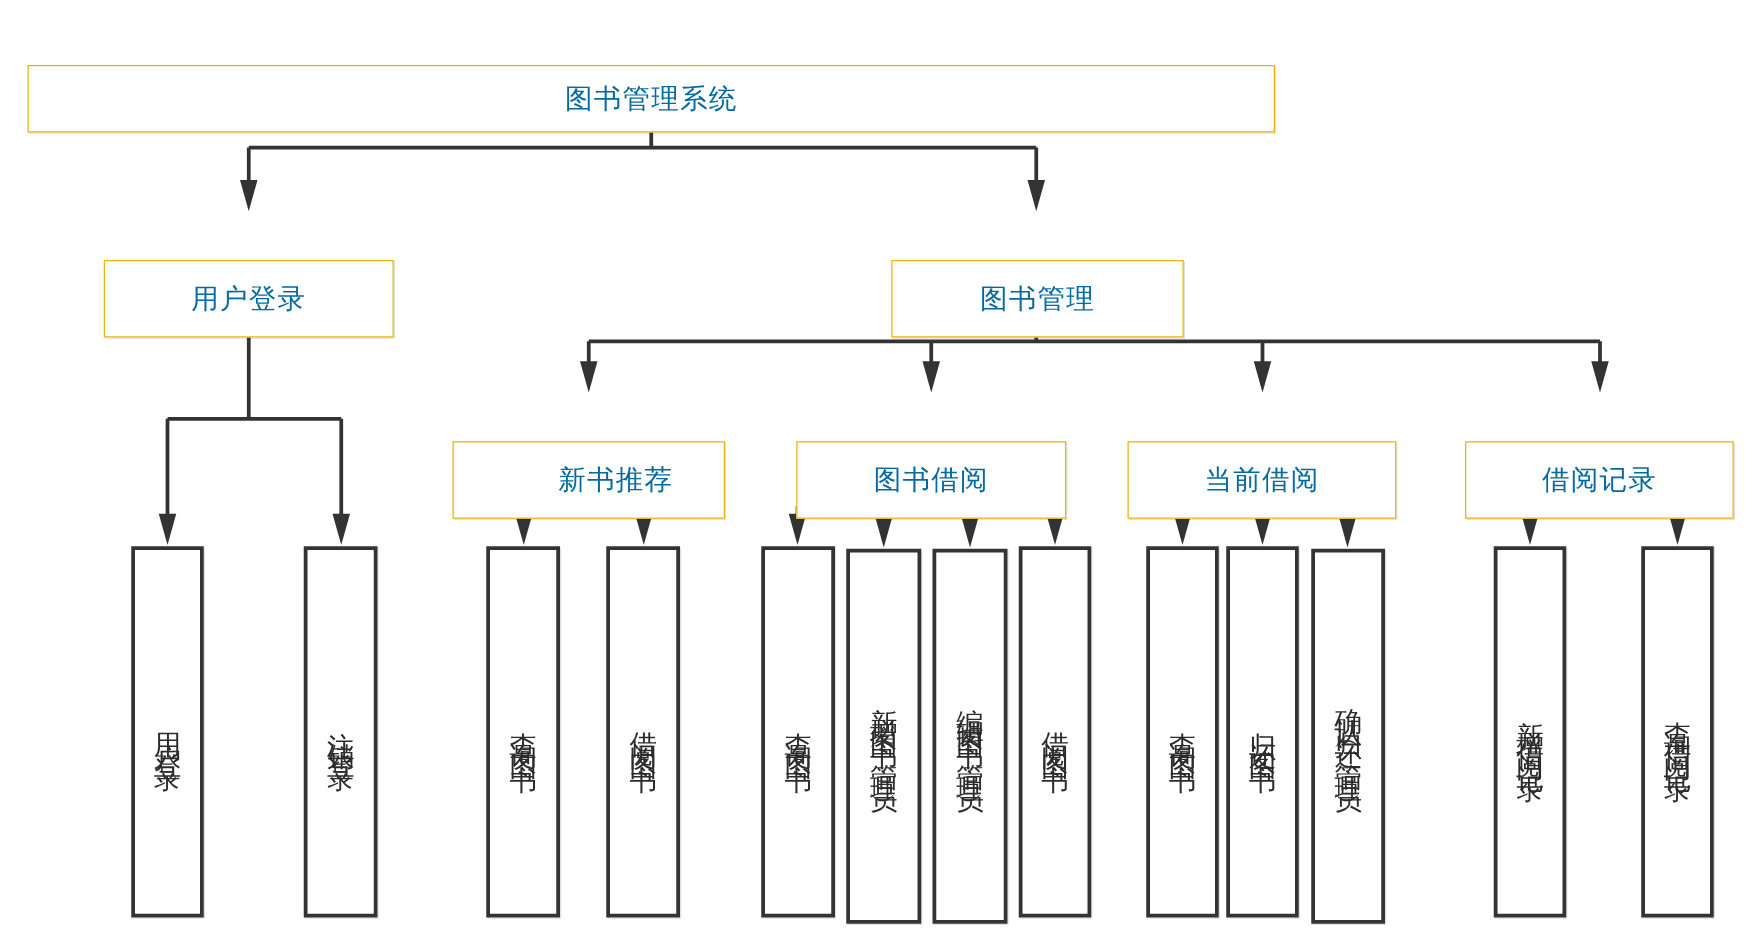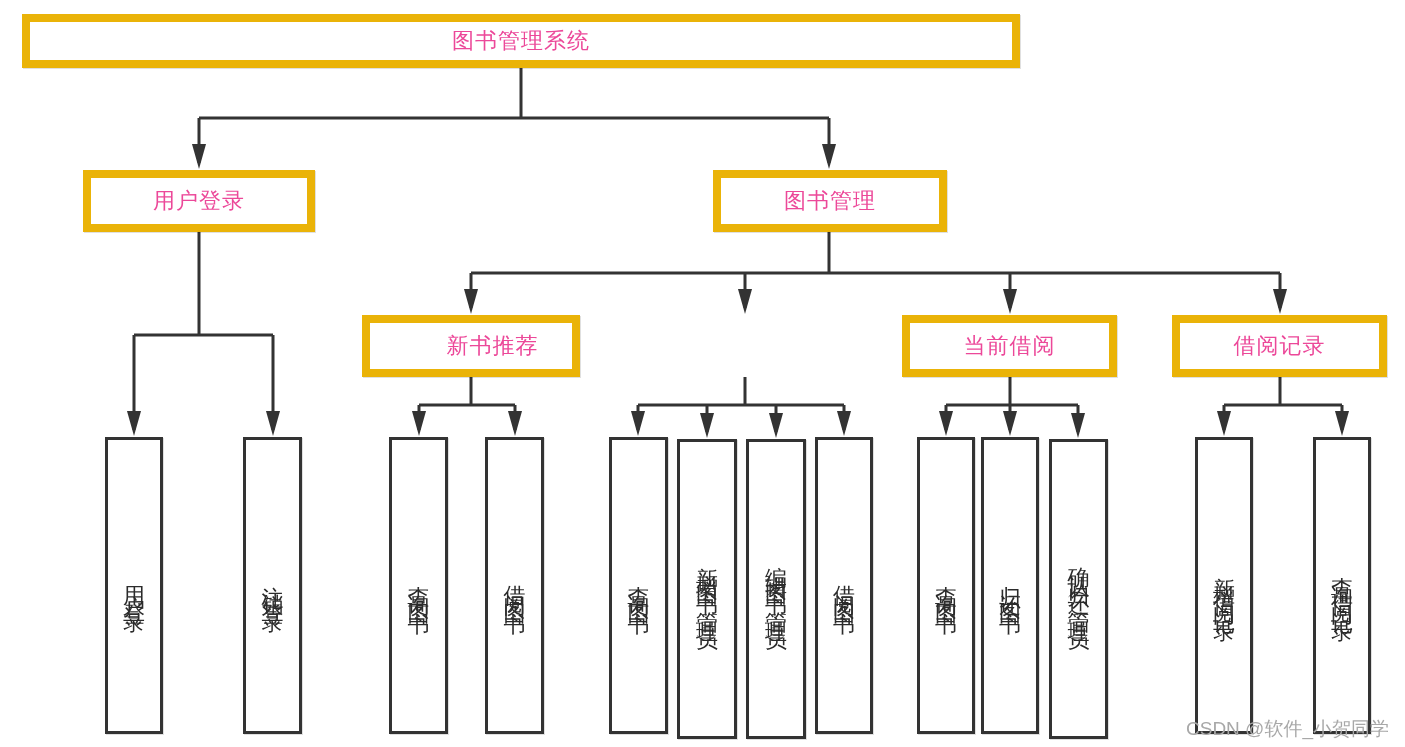--- a/index.html
+++ b/index.html
@@ -7,27 +7,28 @@
     position:relative;
     width:1405px;height:747px;
     background:#ffffff;
     font-family:"Liberation Sans","DejaVu Sans",sans-serif;
     overflow:hidden;
   }
   #wires{position:absolute;left:0;top:0;z-index:0;}
   .hbox{
     position:absolute;
     box-sizing:border-box;
-    border:8px solid #eab308;
+    border:1px solid #eab308;
     background:#ffffff;
     display:flex;align-items:center;justify-content:center;
-    font-size:22px;color:#ec4899;
+    font-size:22px;color:#0369a1;
     letter-spacing:1px;
     z-index:1;
     box-shadow:1px 1px 0 rgba(0,0,0,0.12);
+    margin-top:38px;
   }
   .vbox{
     position:absolute;
     box-sizing:border-box;
     border:3px solid #333333;
     background:#ffffff;
     display:flex;align-items:center;justify-content:center;
     font-size:22px;color:#2b2b2b;
     writing-mode:vertical-rl;
     letter-spacing:9px;
@@ -87,20 +88,21 @@
       <polygon points="1335,411 1349,411 1342,436"></polygon>
     </g>
   </svg>
 
   <div class="hbox" style="left:22px;top:14px;width:998px;height:54px;">图书管理系统</div>
 
   <div class="hbox" style="left:83px;top:170px;width:232px;height:62px;">用户登录</div>
   <div class="hbox" style="left:713px;top:170px;width:234px;height:62px;text-align:right;">图书管理</div>
 
   <div class="hbox" style="left:362px;top:315px;width:218px;height:62px;padding-left:43px;">新书推荐</div>
+  <div class="hbox" style="left:637px;top:315px;width:216px;height:62px;">图书借阅</div>
   <div class="hbox" style="left:902px;top:315px;width:215px;height:62px;font-family:Liberation Serif, serif;">当前借阅</div>
   <div class="hbox" style="left:1172px;top:315px;width:215px;height:62px;">借阅记录</div>
 
   <div class="vbox" style="left:105px;top:437px;width:58px;height:297px;">用户登录</div>
   <div class="vbox" style="left:243px;top:437px;width:59px;height:297px;">注销登录</div>
 
   <div class="vbox" style="left:389px;top:437px;width:59px;height:297px;">查询图书</div>
   <div class="vbox" style="left:485px;top:437px;width:59px;height:297px;">借阅图书</div>
 
   <div class="vbox" style="left:609px;top:437px;width:59px;height:297px;">查询图书</div>
@@ -108,15 +110,14 @@
   <div class="vbox" style="left:746px;top:439px;width:60px;height:300px;">编辑图书（管理员）</div>
   <div class="vbox" style="left:815px;top:437px;width:58px;height:297px;">借阅图书</div>
 
   <div class="vbox" style="left:917px;top:437px;width:58px;height:297px;">查询图书</div>
   <div class="vbox" style="left:981px;top:437px;width:58px;height:297px;">归还图书</div>
   <div class="vbox" style="left:1049px;top:439px;width:59px;height:300px;">确认归还（管理员）</div>
 
   <div class="vbox" style="left:1195px;top:437px;width:58px;height:297px;">新增借阅记录</div>
   <div class="vbox" style="left:1313px;top:437px;width:58px;height:297px;">查询借阅记录</div>
 
-  <div class="watermark">CSDN @软件_小贺同学</div>
 
 </div>
 
 </body></html>

